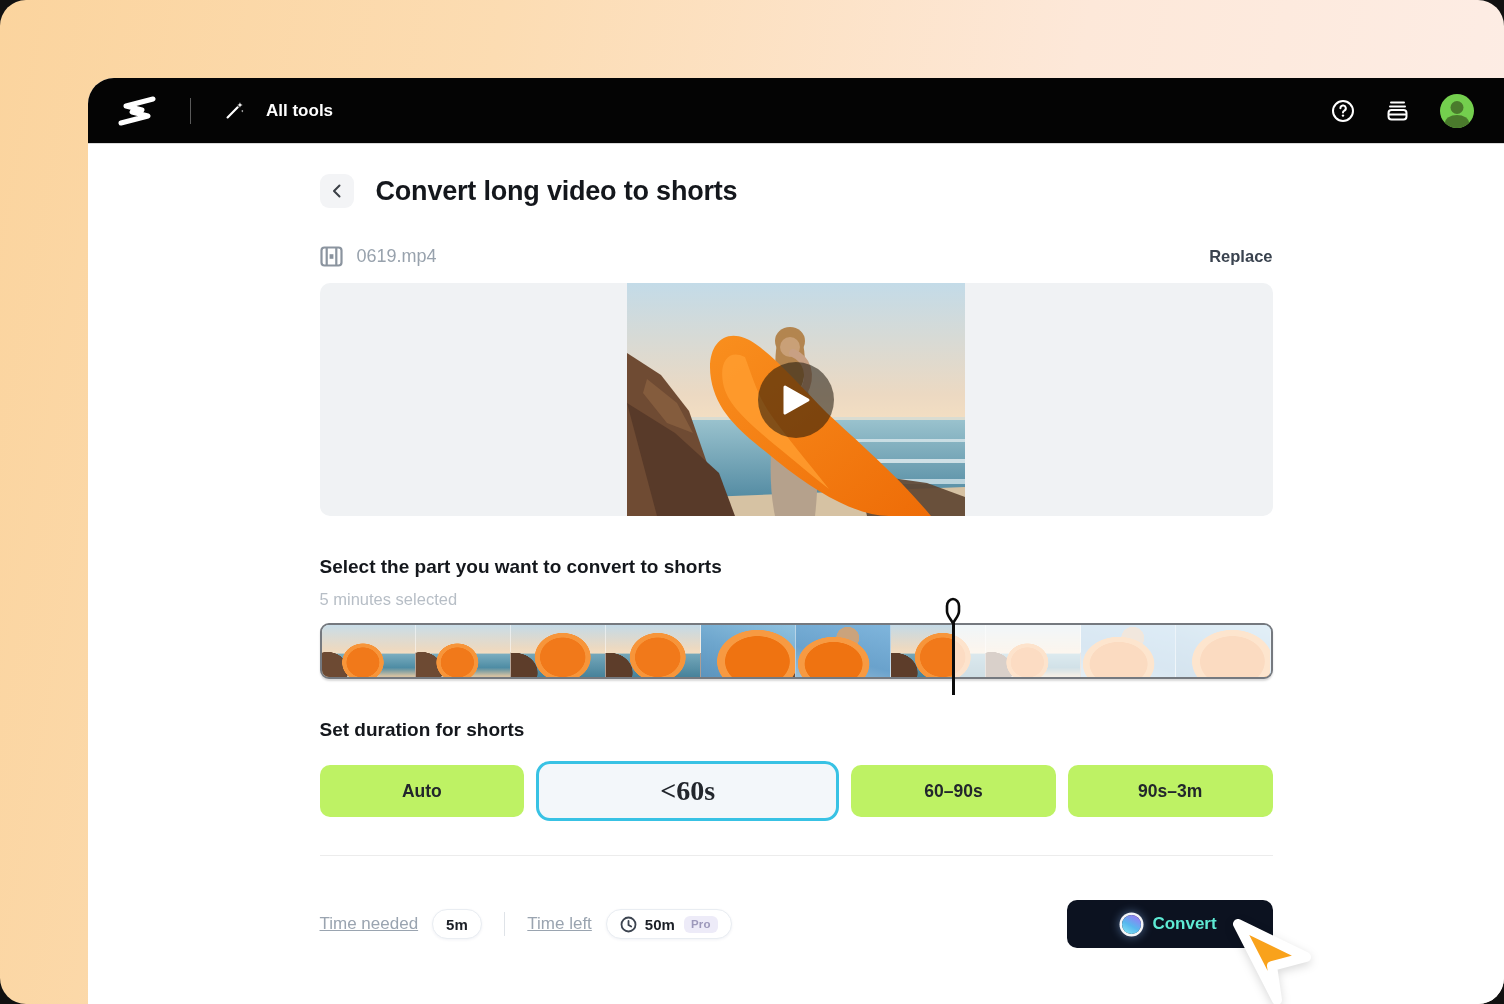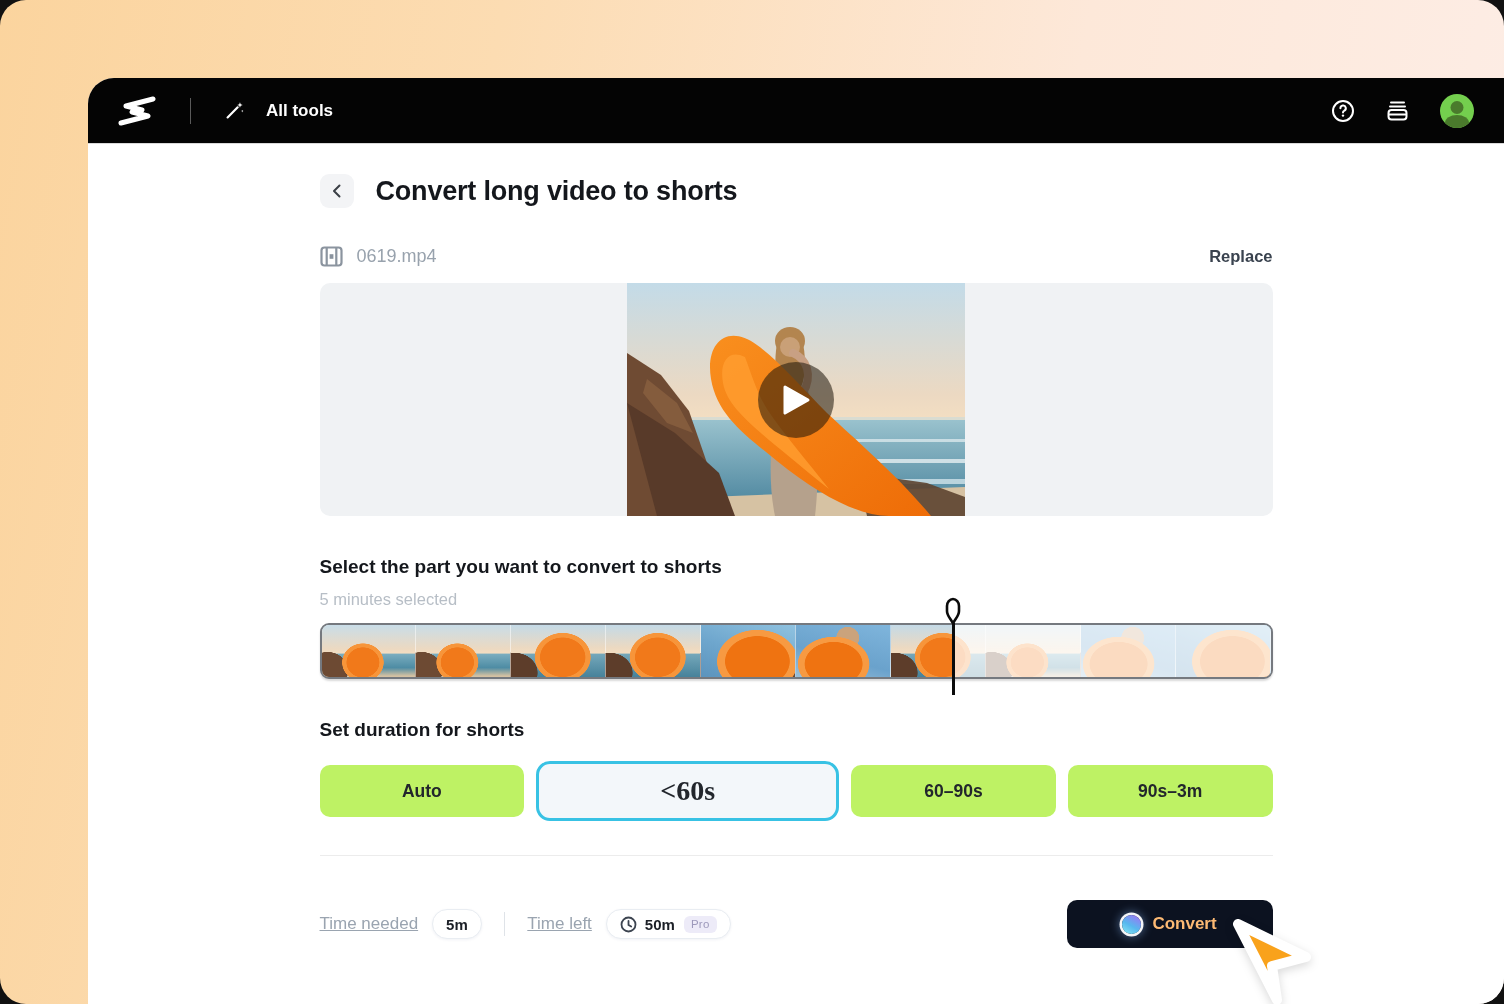--- a/index.html
+++ b/index.html
@@ -82,26 +82,26 @@
                   border-radius:14px; font-size:28px;font-family:Liberation Serif, serif; }
 
   .hr { margin-top:34px; height:1px; background:#ececec; }
 
   .footer { margin-top:44px; display:flex; align-items:center; }
   .foot-label { color:#9aa4b0; font-size:17px; font-weight:500;text-decoration:underline; }
   .pill { display:inline-flex; align-items:center; height:30px; padding:0 13px; background:#fff;
           border:1px solid #e9edf2; border-radius:16px; box-shadow:0 1px 3px rgba(16,36,94,.06);
           font-weight:700; font-size:15px; color:#1b1f26; margin-left:14px; }
   .vbar { width:1.5px; height:24px; background:#dfe3e8; margin:0 22px; }
-  .pro-badge { background:#edebf8; color:#9d99bb; font-size:11.5px; font-weight:400;
+  .pro-badge { background:#edebf8; color:#9d99bb; font-size:11.5px; font-weight:700;
                padding:2.5px 7px; border-radius:6px; margin-left:9px; letter-spacing:.3px; }
   .clock { margin-right:8px; display:flex; }
 
   .convert-btn { margin-left:auto; width:206px; height:48px; border-radius:10px; background:#0c1220;
-                 display:flex; align-items:center; justify-content:center; gap:11px; color:#fdba74;
+                 display:flex; align-items:center; justify-content:center; gap:11px; color:#5eead4;
                  font-size:17px; font-weight:700; cursor:pointer; border:none; }
   .orb { width:19px; height:19px; border-radius:50%;
          background:linear-gradient(210deg,#9b78f4 8%,#57b7ee 55%,#7ee0f2 92%);
          box-shadow:0 0 0 2.5px rgba(255,255,255,.95), 0 0 10px 3px rgba(140,190,255,.45); }
 
   .cursor-arrow { position:absolute; left:1226px; top:916px; z-index:6; pointer-events:none;
                   filter:drop-shadow(0 3px 5px rgba(0,0,0,.15)); }
 </style>
 </head>
 <body>

